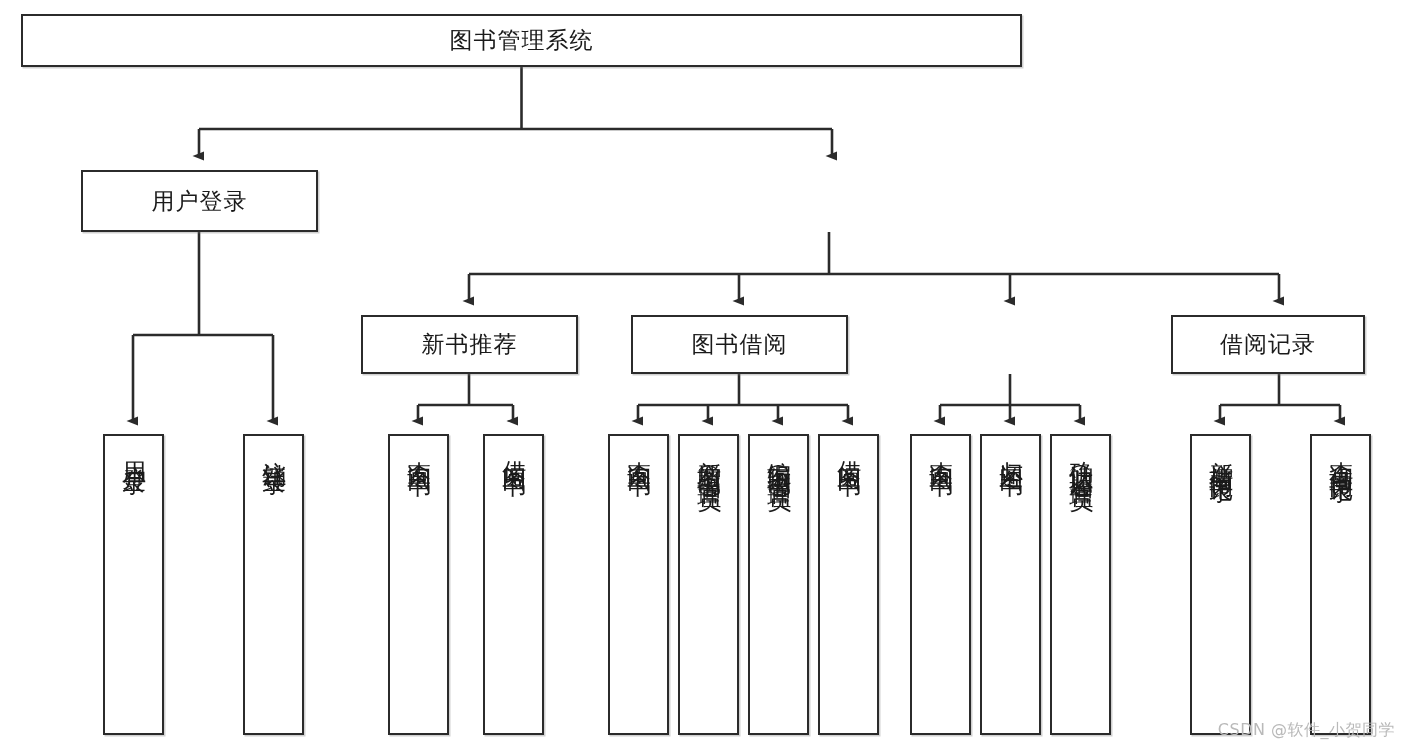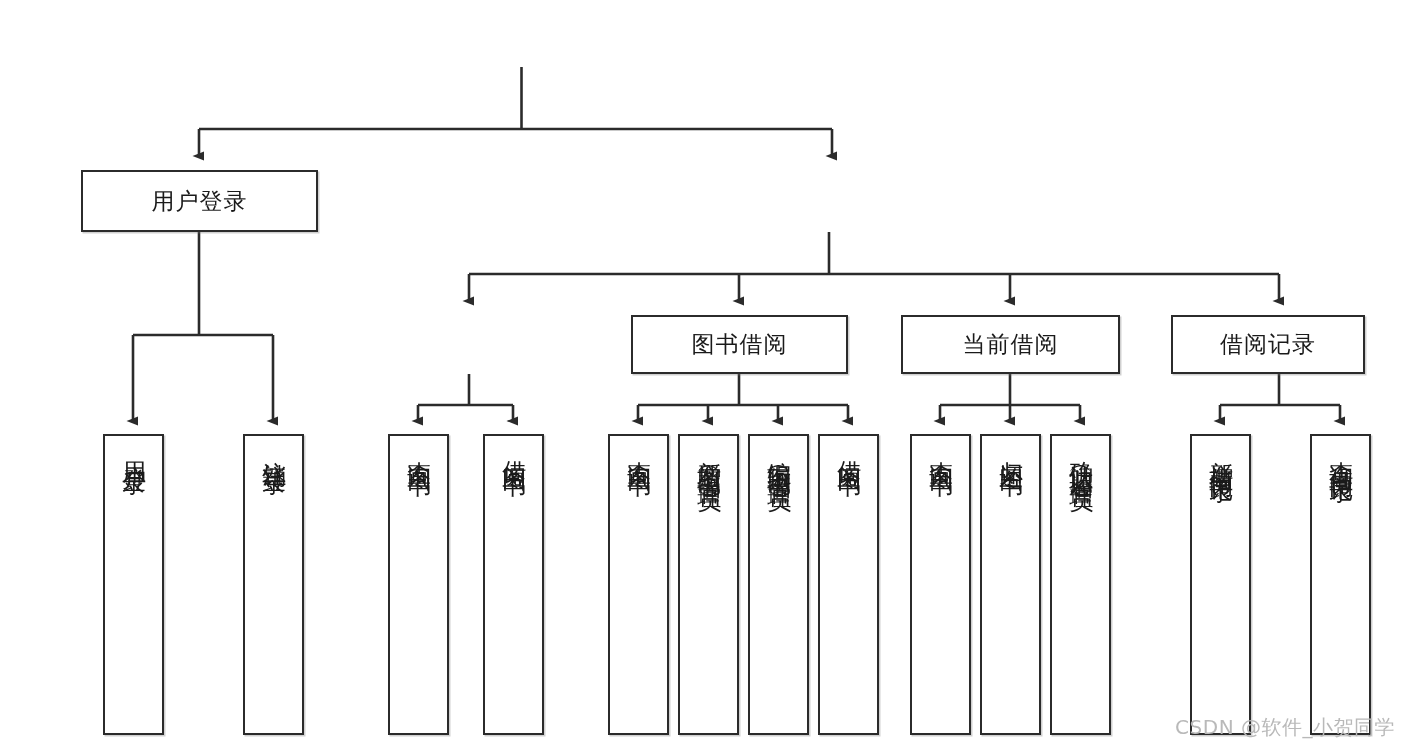--- a/index.html
+++ b/index.html
@@ -39,21 +39,21 @@
     writing-mode:vertical-rl;
     text-orientation:upright;
     font-size:24px;
     letter-spacing:4px;
     line-height:1.15;
     white-space:nowrap;
   }
   .watermark{
     position:absolute;
     right:10px;bottom:6px;
-    font-size:20px;
+    font-size:16px;
     color:#b9b9b9;
     letter-spacing:0.5px;
     user-select:none;
     white-space:nowrap;
   }
 </style>
 </head>
 <body>
 
 <div id="diagram-root">
@@ -101,30 +101,33 @@
       <path d="M1010,405 L1010,421" marker-end="url(#arrow)"></path>
       <path d="M1080,405 L1080,421" marker-end="url(#arrow)"></path>
 
       <path d="M1279,374 L1279,405"></path>
       <path d="M1220,405 L1340,405"></path>
       <path d="M1220,405 L1220,421" marker-end="url(#arrow)"></path>
       <path d="M1340,405 L1340,421" marker-end="url(#arrow)"></path>
     </g>
   </svg>
 
+  <div class="node root-node" style="left:21px;top:14px;width:1001px;height:53px;">
+    <span class="lbl">图书管理系统</span>
+  </div>
 
   <div class="node h-node" style="left:81px;top:170px;width:237px;height:62px;">
     <span class="lbl">用户登录</span>
   </div>
 
+  <div class="node h-node" style="left:361px;top:315px;width:217px;height:59px;">
+    <span class="lbl">新书推荐</span>
+  </div>
   <div class="node h-node" style="left:631px;top:315px;width:217px;height:59px;">
     <span class="lbl">图书借阅</span>
-  </div>
-  <div class="node h-node" style="left:901px;top:315px;width:219px;height:59px;">
-    <span class="lbl">当前借阅</span>
   </div>
   <div class="node h-node" style="left:1171px;top:315px;width:194px;height:59px;">
     <span class="lbl">借阅记录</span>
   </div>
 
   <div class="node v-node" style="left:103px;top:434px;width:61px;height:301px;">
     <span class="lbl">用户登录</span>
   </div>
   <div class="node v-node" style="left:243px;top:434px;width:61px;height:301px;">
     <span class="lbl">注销登录</span>

